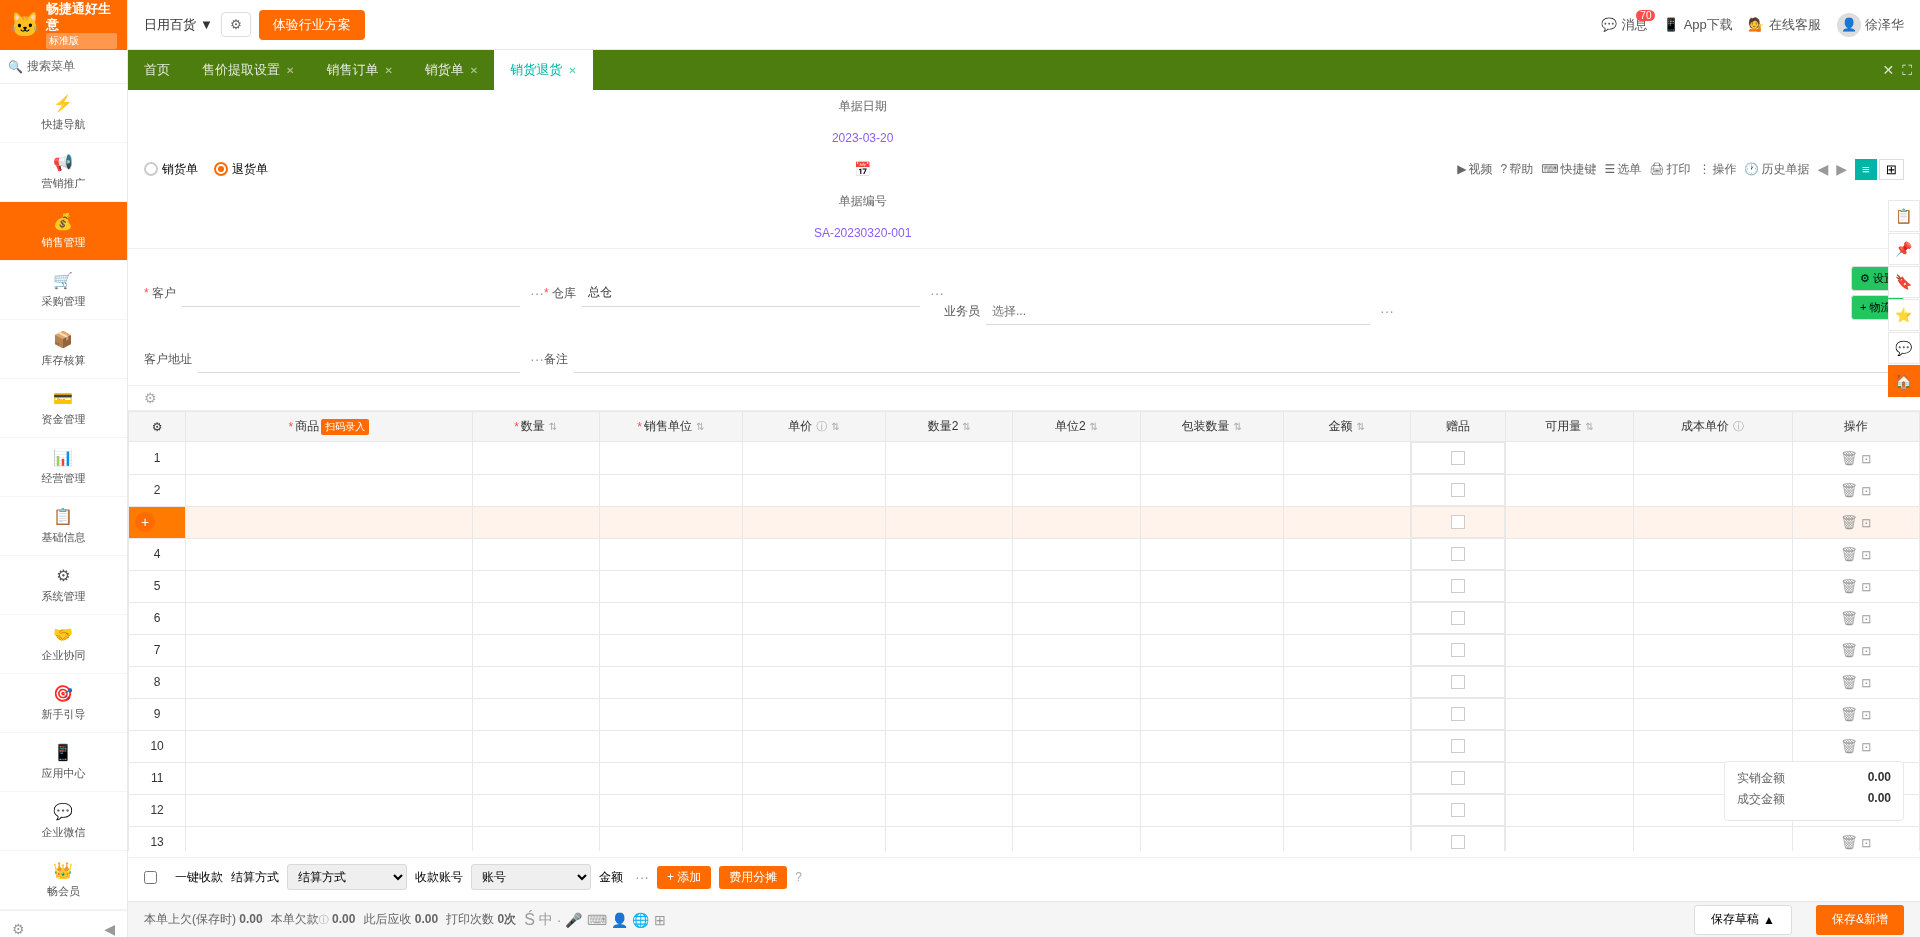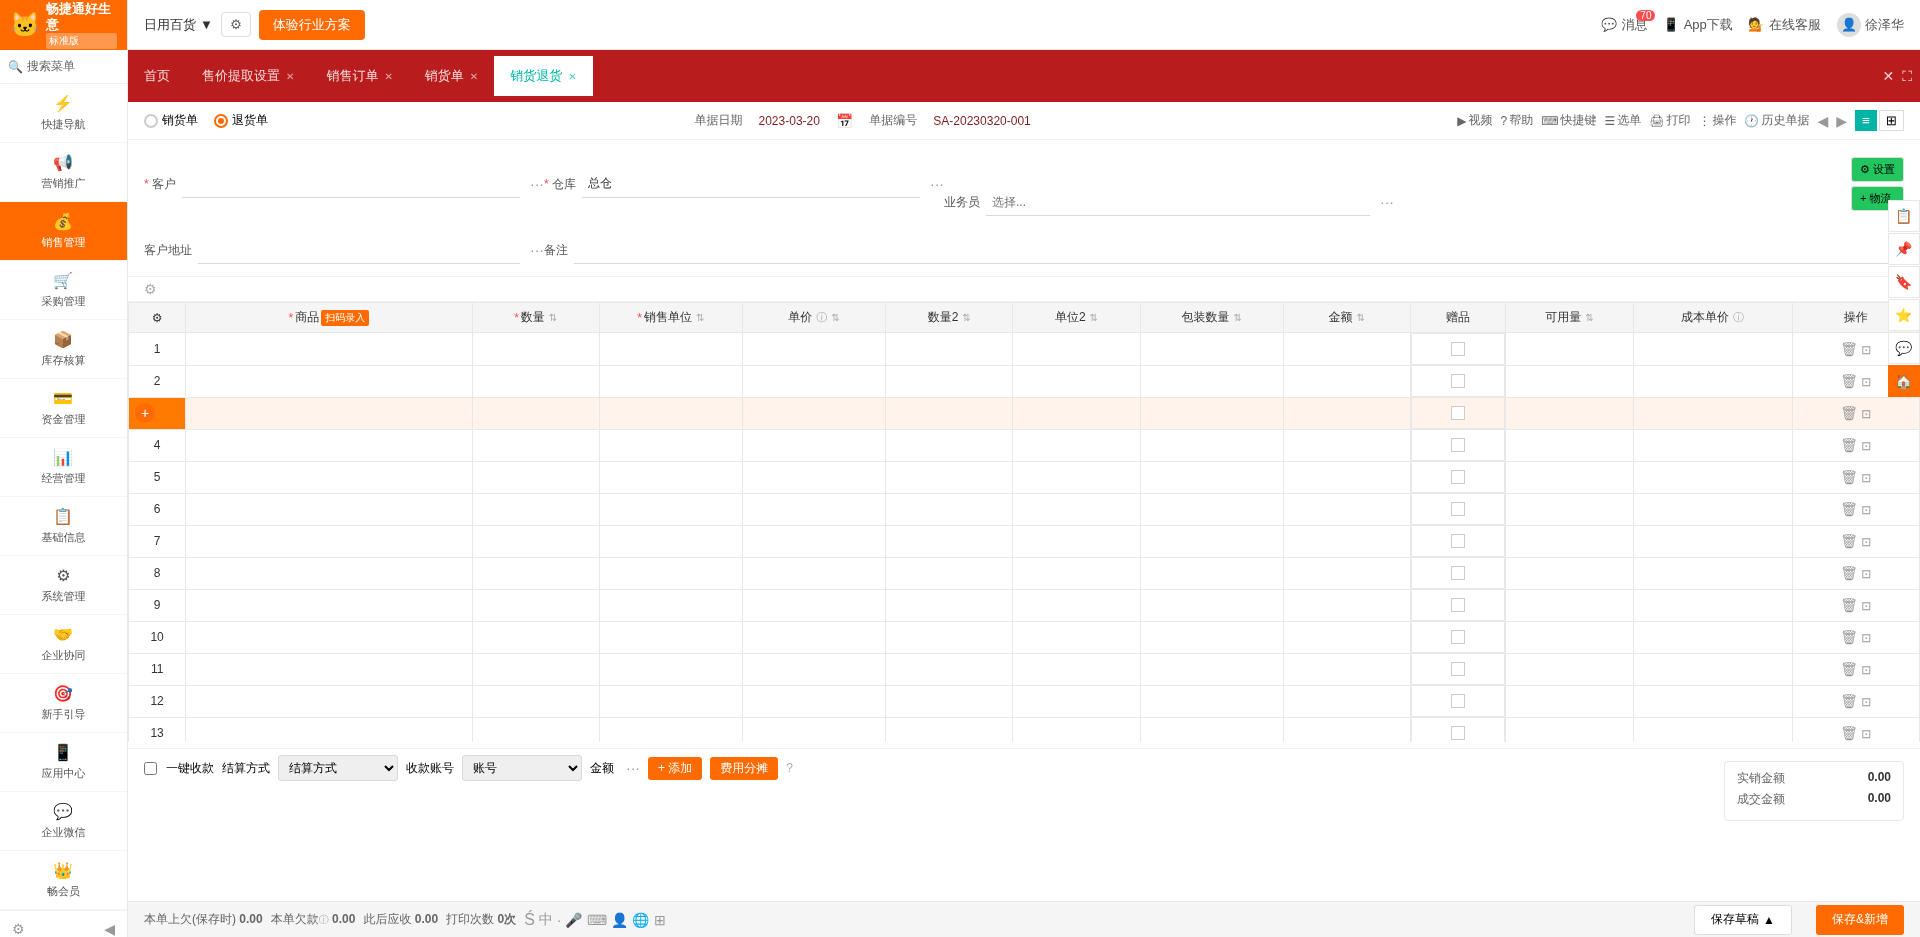--- a/index.html
+++ b/index.html
@@ -55,21 +55,21 @@
     .gear-btn { background: none; border: 1px solid #ddd; border-radius: 4px; padding: 4px 8px; cursor: pointer; color: #666; }
     .experience-btn { background: #ff6b00; color: #fff; border: none; border-radius: 4px; padding: 6px 14px; cursor: pointer; font-size: 13px; }
     
     .header-right { display: flex; align-items: center; gap: 16px; color: #555; font-size: 13px; }
     .header-right .badge-item { display: flex; align-items: center; gap: 4px; cursor: pointer; position: relative; }
     .badge { background: #ff4d4f; color: #fff; border-radius: 10px; padding: 0 4px; font-size: 10px; position: absolute; top: -6px; right: -8px; }
     .user-avatar { width: 24px; height: 24px; border-radius: 50%; background: #ddd; display: flex; align-items: center; justify-content: center; }
     
     
     .tab-bar {
-      height: 52px; background: #b91c1c; display: flex; align-items: center;
+      height: 40px; background: #4d7c0f; display: flex; align-items: center;
       padding: 0 0 0 0; gap: 0;
     }
     .tab-item {
       height: 40px; display: flex; align-items: center; padding: 0 16px; cursor: pointer;
       color: rgba(255,255,255,0.85); font-size: 13px; position: relative; gap: 6px;
       white-space: nowrap;
     }
     .tab-item.active { background: #fff; color: #00b5a6; }
     .tab-close { font-size: 10px; color: inherit; opacity: 0.7; cursor: pointer; }
     .tab-bar-right { margin-left: auto; display: flex; align-items: center; gap: 8px; padding-right: 8px; }
@@ -84,23 +84,23 @@
     .form-header {
       padding: 8px 16px; border-bottom: 1px solid #f0f0f0;
       display: flex; align-items: center; justify-content: space-between;
     }
     .form-type-radio { display: flex; align-items: center; gap: 16px; }
     .radio-item { display: flex; align-items: center; gap: 4px; cursor: pointer; }
     .radio-dot { width: 14px; height: 14px; border-radius: 50%; border: 2px solid #ccc; display: flex; align-items: center; justify-content: center; }
     .radio-dot.checked { border-color: #ff6b00; }
     .radio-dot.checked::after { content: ''; width: 6px; height: 6px; border-radius: 50%; background: #ff6b00; }
     
-    .form-meta { display: flex; align-items: center; gap: 16px; font-size: 12px; color: #333; }
+    .form-meta { display: flex; align-items: center; gap: 16px; font-size: 12px; color: #333; flex-direction: column; }
     .form-meta-label { color: #666; }
-    .form-meta-value { color: #7f1d1d; }
+    .form-meta-value { color: #8b5cf6; }
     
     .form-actions { display: flex; align-items: center; gap: 8px; font-size: 12px; color: #666; }
     .form-action-item { display: flex; align-items: center; gap: 2px; cursor: pointer; }
     .view-switch { display: flex; gap: 2px; }
     .view-btn { padding: 2px 6px; border: 1px solid #ddd; cursor: pointer; background: #fff; }
     .view-btn.active { background: #00b5a6; color: #fff; border-color: #00b5a6; }
     
     
     .form-fields {
       padding: 12px 16px; display: flex; gap: 16px; flex-wrap: wrap;
@@ -150,21 +150,21 @@
     
     .add-row-btn {
       width: 20px; height: 20px; background: #ff6b00; color: #fff; border: none;
       border-radius: 50%; cursor: pointer; display: flex; align-items: center; justify-content: center;
       font-size: 14px; line-height: 1;
     }
     
     .payment-row {
       display: flex; align-items: center; gap: 8px; margin-top: 6px; flex-wrap: wrap;
     }
-    .checkbox-label { display: flex; align-items: center; gap: 9px; cursor: pointer; font-size: 12px; }
+    .checkbox-label { display: flex; align-items: center; gap: 18px; cursor: pointer; font-size: 12px; }
     .pay-input { height: 26px; border: 1px solid #d9d9d9; border-radius: 3px; padding: 0 6px; width: 120px; font-size: 12px; }
     .add-btn { background: #ff6b00; color: #fff; border: none; border-radius: 3px; padding: 3px 10px; cursor: pointer; font-size: 12px; }
     .expense-btn { background: #ff6b00; color: #fff; border: none; border-radius: 3px; padding: 3px 10px; cursor: pointer; font-size: 12px; }
     .help-icon { color: #aaa; cursor: pointer; }
     
     .bottom-bar {
       height: 36px; background: #f5f5f5; border-top: 1px solid #e8e8e8;
       display: flex; align-items: center; justify-content: space-between; padding: 0 16px;
       font-size: 12px; color: #666;
     }

